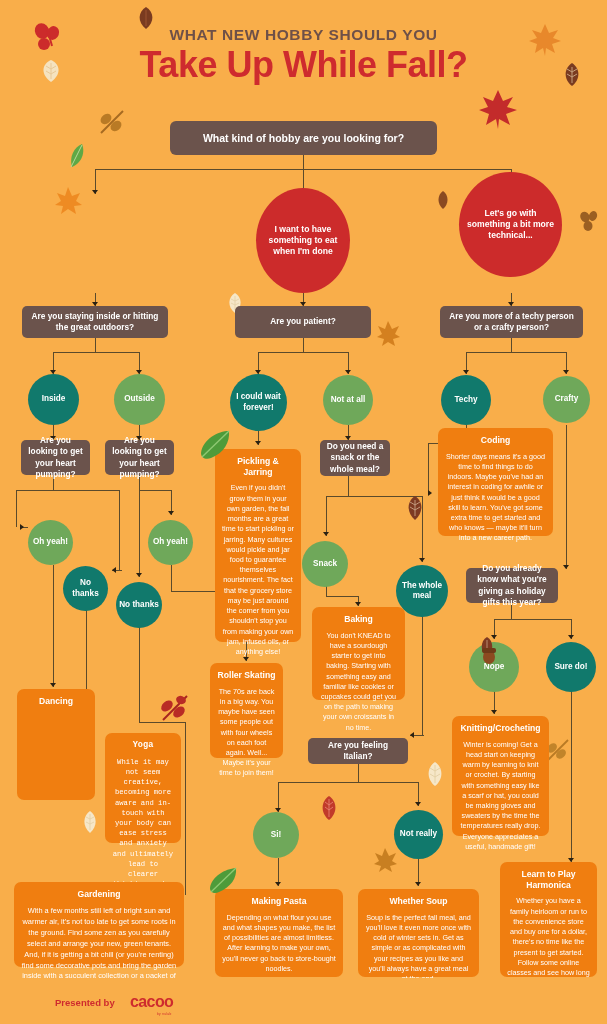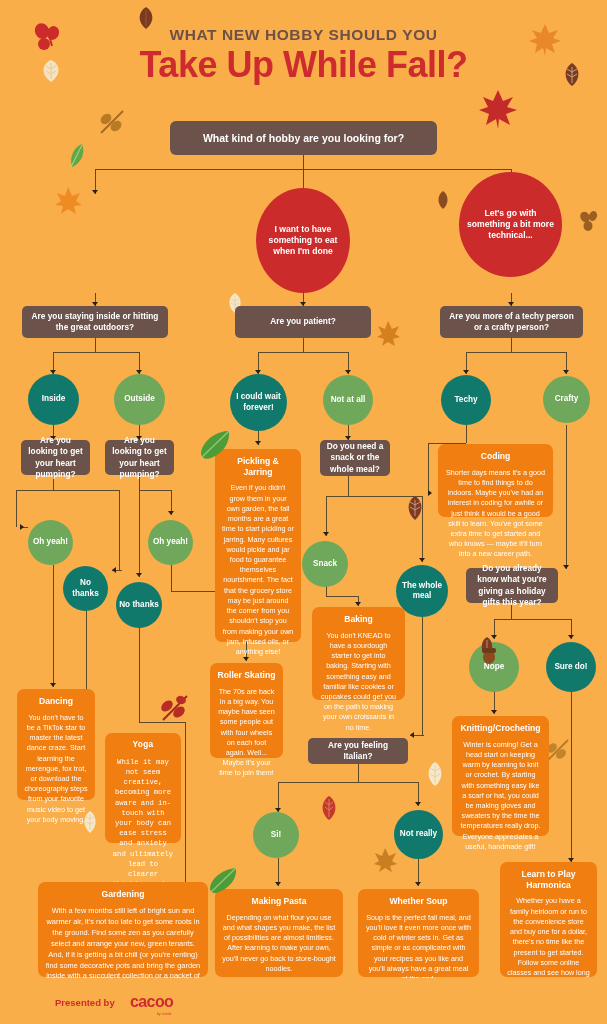--- a/index.html
+++ b/index.html
@@ -357,28 +357,27 @@
   <div class="circle c-teal" style="left:546px;top:642px;width:50px;height:50px;">Sure do!</div>
 
   <div class="circle c-green" style="left:253px;top:812px;width:46px;height:46px;">Si!</div>
   <div class="circle c-teal" style="left:394px;top:810px;width:49px;height:49px;">Not really</div>
 
   <div class="result" style="left:215px;top:449px;width:86px;height:193px;">
     <h4>Pickling &amp; Jarring</h4>
     <p>Even if you didn't grow them in your own garden, the fall months are a great time to start pickling or jarring. Many cultures would pickle and jar food to guarantee themselves nourishment. The fact that the grocery store may be just around the corner from you shouldn't stop you from making your own jam, infused oils, or anything else!</p>
   </div>
 
-  <div class="result" style="left:438px;top:444px;width:115px;height:73px;">
+  <div class="result" style="left:438px;top:428px;width:115px;height:108px;">
     <h4>Coding</h4>
     <p>Shorter days means it's a good time to find things to do indoors. Maybe you've had an interest in coding for awhile or just think it would be a good skill to learn. You've got some extra time to get started and who knows — maybe it'll turn into a new career path.</p>
   </div>
 
   <div class="result" style="left:17px;top:689px;width:78px;height:111px;">
     <h4>Dancing</h4>
-    <p>You don't have to be a TikTok star to master the latest dance craze. Start learning the merengue, fox trot, or download the choreography steps from your favorite music video to get your body moving.</p>
   </div>
 
   <div class="result" style="left:105px;top:733px;width:76px;height:110px;font-family:Liberation Mono, monospace;">
     <h4>Yoga</h4>
     <p>While it may not seem creative, becoming more aware and in-touch with your body can ease stress and anxiety and ultimately lead to clearer thinking and a better ability to express yourself.</p>
   </div>
 
   <div class="result" style="left:210px;top:663px;width:73px;height:95px;">
     <h4>Roller Skating</h4>
     <p>The 70s are back in a big way. You maybe have seen some people out with four wheels on each foot again. Well... Maybe it's your time to join them!</p>
@@ -392,21 +391,21 @@
   <div class="result" style="left:452px;top:716px;width:97px;height:120px;text-align:center;">
     <h4>Knitting/Crocheting</h4>
     <p>Winter is coming! Get a head start on keeping warm by learning to knit or crochet. By starting with something easy like a scarf or hat, you could be making gloves and sweaters by the time the temperatures really drop. Everyone appreciates a useful, handmade gift!</p>
   </div>
 
   <div class="result" style="left:500px;top:862px;width:97px;height:115px;">
     <h4>Learn to Play Harmonica</h4>
     <p>Whether you have a family heirloom or run to the convenience store and buy one for a dollar, there's no time like the present to get started. Follow some online classes and see how long it takes you to learn a favorite song!</p>
   </div>
 
-  <div class="result wide" style="left:14px;top:882px;width:170px;height:95px;margin-left:24px;">
+  <div class="result wide" style="left:14px;top:882px;width:170px;height:85px;">
     <h4>Gardening</h4>
     <p>With a few months still left of bright sun and warmer air, it's not too late to get some roots in the ground. Find some zen as you carefully select and arrange your new, green tenants. And, if it is getting a bit chill (or you're renting) find some decorative pots and bring the garden inside with a succulent collection or a packet of seeds.</p>
   </div>
 
   <div class="result" style="left:215px;top:889px;width:128px;height:88px;">
     <h4>Making Pasta</h4>
     <p>Depending on what flour you use and what shapes you make, the list of possibilities are almost limitless. After learning to make your own, you'll never go back to store-bought noodles.</p>
   </div>
 
   <div class="result" style="left:358px;top:889px;width:121px;height:88px;">

